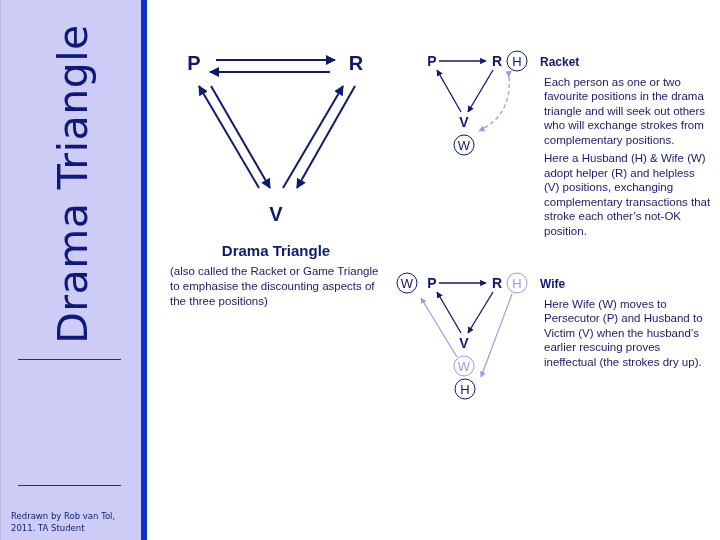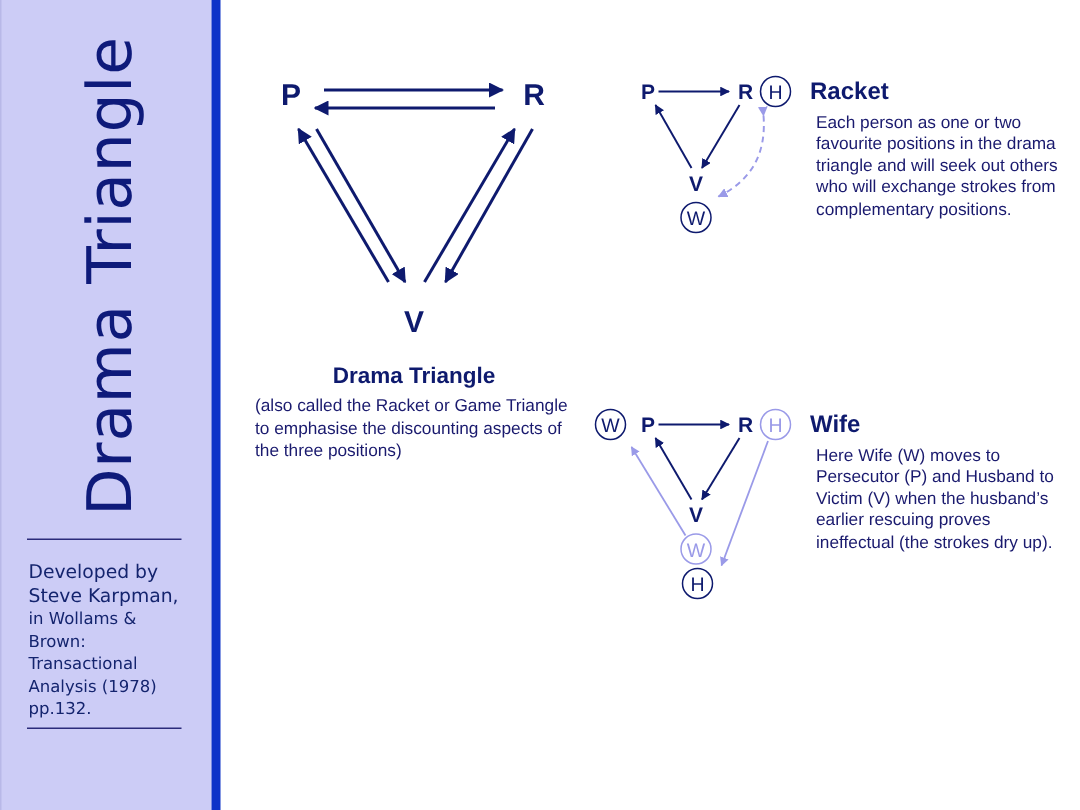--- a/index.html
+++ b/index.html
@@ -18,39 +18,34 @@
   .credit .small { font-size:11px; }
   .redrawn { position:absolute; left:10px; top:510px; font-family:"DejaVu Sans", sans-serif;
              font-size:8.5px; line-height:12px; color:#14246e; }
   svg.diagram { position:absolute; left:0; top:0; }
   .node { font-family:"Liberation Sans", sans-serif; font-weight:bold; fill:#0e1a6e; }
   .caption-title { position:absolute; left:160px; top:242px; width:232px; text-align:center;
                    font-weight:bold; font-size:15px; color:#0e1a6e; }
   .caption-body { position:absolute; left:170px; top:264px; width:212px; text-align:left;
                   font-size:11.5px; line-height:15px; color:#1a1a6e; }
   .side-text { position:absolute; left:540px; width:172px; font-size:11.5px; line-height:14.5px; color:#1a1a6e; }
-  .side-text h3 { margin:0 0 5px 0; font-size:16px; font-weight:bold; color:#0e1a6e; }
+  .side-text h3 { margin:0 0 5px 0; font-size:12px; font-weight:bold; color:#0e1a6e; }
   .side-text p { margin:0 0 4px 4px; }
 </style>
 </head>
 <body>
 
 <div class="sidebar">
   <div class="title-vert">Drama Triangle</div>
   <div class="divider" style="top:359px;"></div>
-  <div class="credit">
-    <div class="big">Developed by</div>
-    <div class="big">Steve Karpman,</div>
-    <div class="small">in Wollams &amp;</div>
-    <div class="small">Brown:</div>
-    <div class="small">Transactional</div>
-    <div class="small">Analysis (1978)</div>
-    <div class="small">pp.132.</div>
+  <div class="divider" style="top:485px;"></div>
+  <div class="redrawn">
+    <div>Redrawn by Rob van Tol,</div>
+    <div>2011. TA Student</div>
   </div>
-  <div class="divider" style="top:485px;"></div>
 </div>
 <div class="stripe"></div>
 
 <svg class="diagram" width="720" height="540" viewBox="0 0 720 540">
   <defs>
     <marker id="ah" viewBox="0 0 10 10" refX="9" refY="5" markerWidth="5" markerHeight="5" orient="auto">
       <path d="M0,0 L10,5 L0,10 z" fill="#0e1a6e"></path>
     </marker>
     <marker id="ahf" viewBox="0 0 10 10" refX="9" refY="5" markerWidth="5" markerHeight="5" orient="auto">
       <path d="M0,0 L10,5 L0,10 z" fill="#9a9ae8"></path>
@@ -102,18 +97,19 @@
     <line x1="512" y1="294" x2="481" y2="377" stroke="#9a9ae8" stroke-width="1.2" marker-end="url(#ahf)"></line>
   </g>
 </svg>
 
 <div class="caption-title">Drama Triangle</div>
 <div class="caption-body">(also called the Racket or Game Triangle to emphasise the discounting aspects of the three positions)</div>
 
 <div class="side-text" style="top:55px;">
   <h3>Racket</h3>
   <p>Each person as one or two favourite positions in the drama triangle and will seek out others who will exchange strokes from complementary positions.</p>
+  <p>Here a Husband (H) &amp; Wife (W) adopt helper (R) and helpless (V) positions, exchanging complementary transactions that stroke each other’s not-OK position.</p>
 </div>
 
 <div class="side-text" style="top:277px;">
   <h3>Wife</h3>
   <p>Here Wife (W) moves to Persecutor (P) and Husband to Victim (V) when the husband’s earlier rescuing proves ineffectual (the strokes dry up).</p>
 </div>
 
 </body></html>

